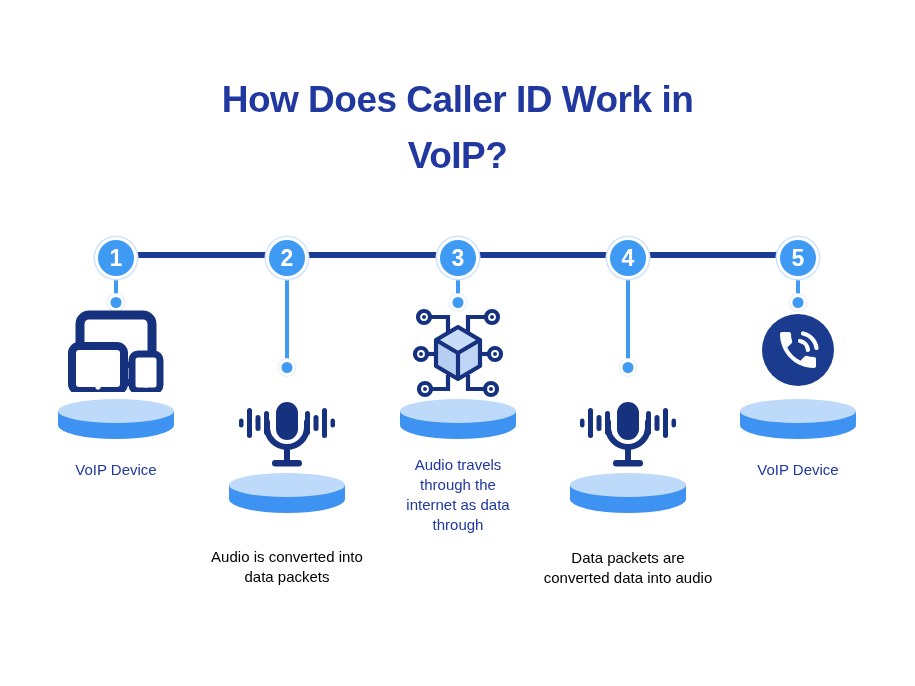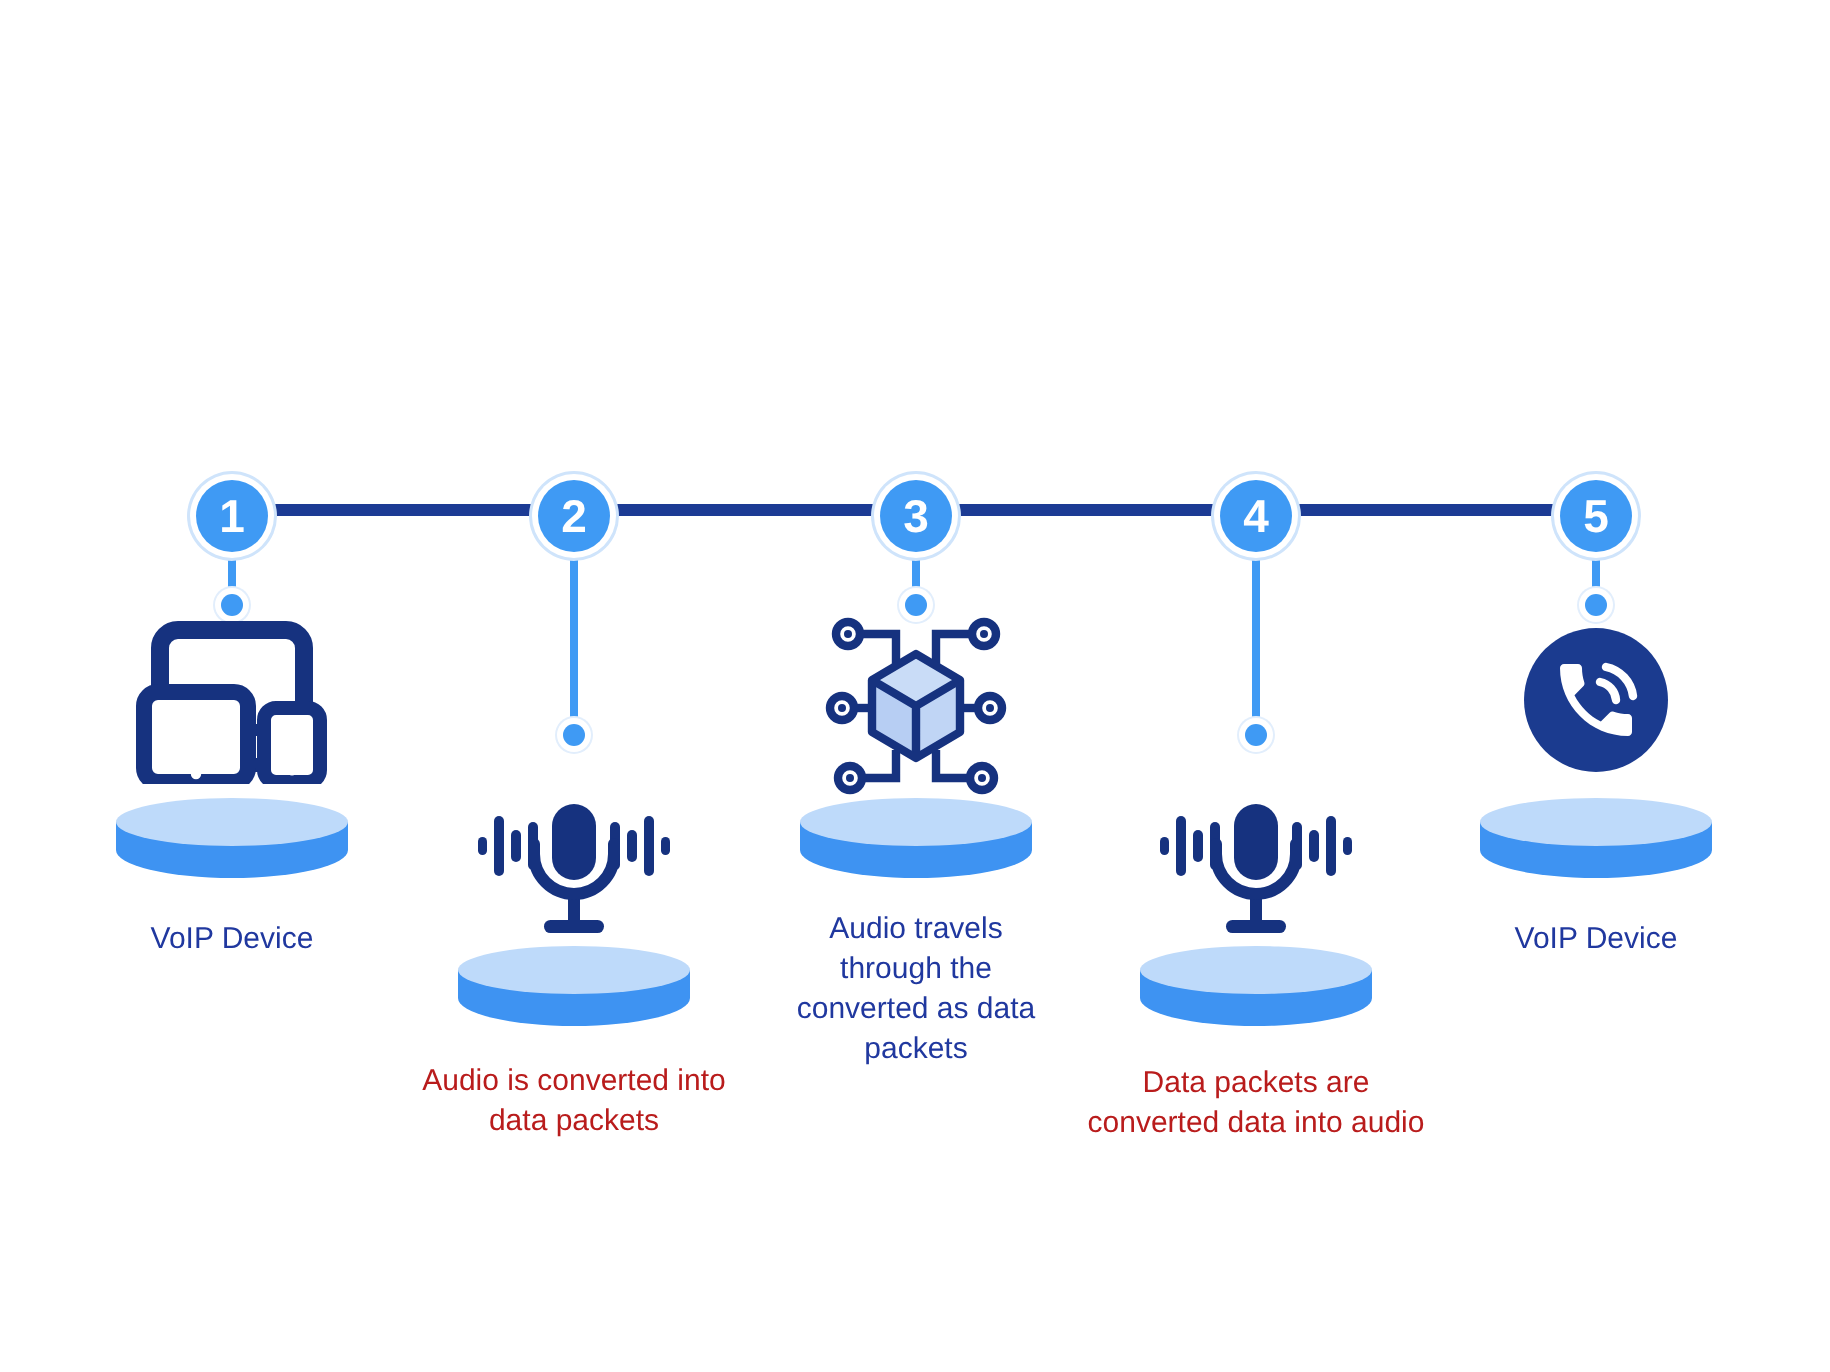--- a/index.html
+++ b/index.html
@@ -46,32 +46,33 @@
 
   .icon-wrap{position:absolute;left:0;transform:translateX(-50%);z-index:2;line-height:0;}
   .disc{position:absolute;left:0;transform:translateX(-50%);z-index:2;line-height:0;}
   .disc.high{top:398px;} .disc.low{top:472px;}
 
   .step-label{
     position:absolute;left:0;transform:translateX(-50%);
     text-align:center;font-weight:normal;font-size:15px;line-height:20px;
   }
   .step-label.navy{color:#20389f;}
-  .step-label.blue{color:#b91c1c;}
+  .step-label.blue{color:#000000;margin-top:16px;}
   .lbl-1{top:460px;width:130px;}
   .lbl-2{top:531px;width:160px;}
   .lbl-3{top:455px;width:130px;}
   .lbl-4{top:532px;width:170px;}
   .lbl-5{top:460px;width:130px;}
 </style>
 </head>
 <body>
 
 <div class="canvas">
 
+  <h1 class="title">How Does Caller ID Work in VoIP?</h1>
 
   <div class="hline"></div>
 
   <div class="step step-1">
     <div class="badge">
       <span>1</span>
     </div>
     <div class="vline short"></div>
     <div class="dot short"></div>
     <div class="icon-wrap" style="top:308px;">
@@ -167,21 +168,21 @@
             <circle cx="83" cy="83" r="2"></circle>
         </g>
       </svg>
     </div>
     <div class="disc high">
       <svg width="120" height="44" viewBox="0 0 120 44">
         <path d="M2 13 L2 27 A58 14 0 0 0 118 27 L118 13 Z" fill="#3e93f2"></path>
         <ellipse cx="60" cy="13" rx="58" ry="12" fill="#bedafa"></ellipse>
       </svg>
     </div>
-    <div class="step-label navy lbl-3">Audio travels through the converted as data packets</div>
+    <div class="step-label navy lbl-3">Audio travels through the internet as data through</div>
   </div>
 
   <div class="step step-4">
     <div class="badge">
       <span>4</span>
     </div>
     <div class="vline long"></div>
     <div class="dot long"></div>
     <div class="icon-wrap" style="top:402px;">
       <svg width="96" height="66" viewBox="0 0 96 66">

